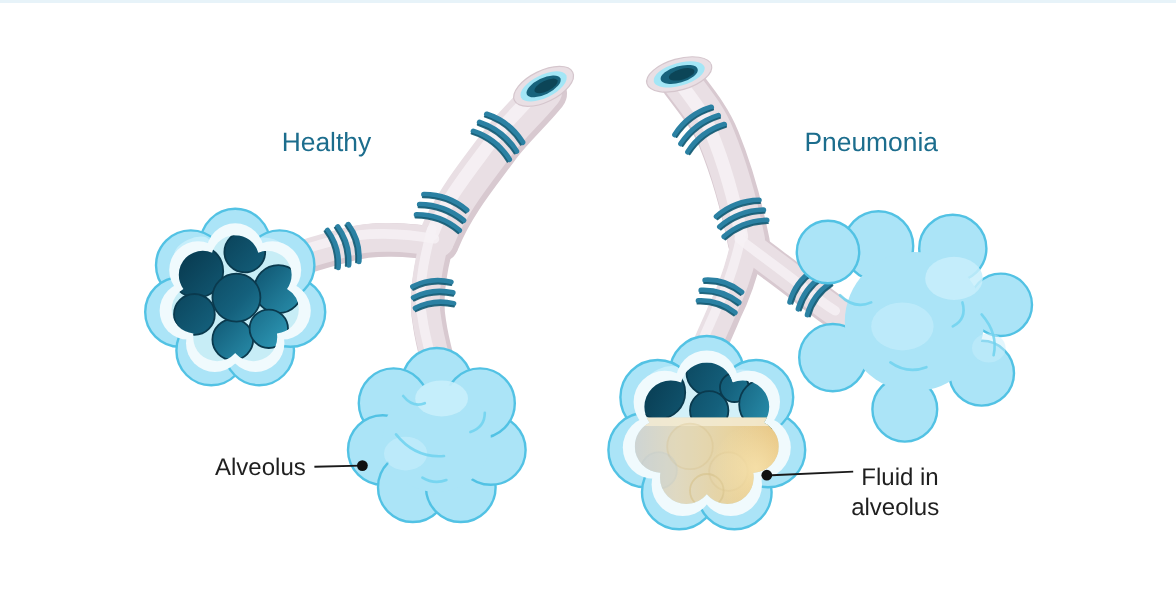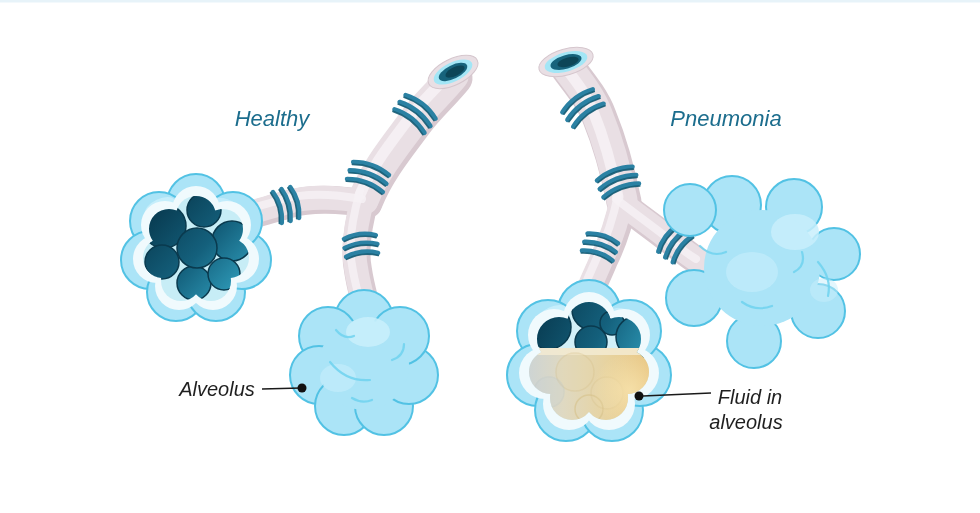--- a/index.html
+++ b/index.html
@@ -1,17 +1,17 @@
 <!DOCTYPE html>
 <html><head>
 <meta charset="utf-8">
 <style>
   html,body{margin:0;padding:0;background:#ffffff;}
   .canvas{position:relative;width:980px;height:513px;background:#ffffff;overflow:hidden;
-          font-family:"Liberation Sans", sans-serif;font-style:italic;}
+          font-family:"Liberation Sans", sans-serif;}
   svg{display:block;}
   
   .tubeS{stroke:#d8c9d0;stroke-width:35;fill:none;stroke-linecap:round;}
   .tubeB{stroke:#e9dfe4;stroke-width:31;fill:none;stroke-linecap:round;}
   .tubeH{stroke:#f6f1f4;stroke-width:11;fill:none;stroke-linecap:round;opacity:.9;}
   .tubeSb{stroke:#d8c9d0;stroke-width:28;fill:none;stroke-linecap:round;}
   .tubeBb{stroke:#e9dfe4;stroke-width:24;fill:none;stroke-linecap:round;}
   .tubeHb{stroke:#f6f1f4;stroke-width:8;fill:none;stroke-linecap:round;opacity:.85;}
   
   .bandline{stroke:#2b81a3;stroke-width:4.6;fill:none;stroke-linecap:round;}

